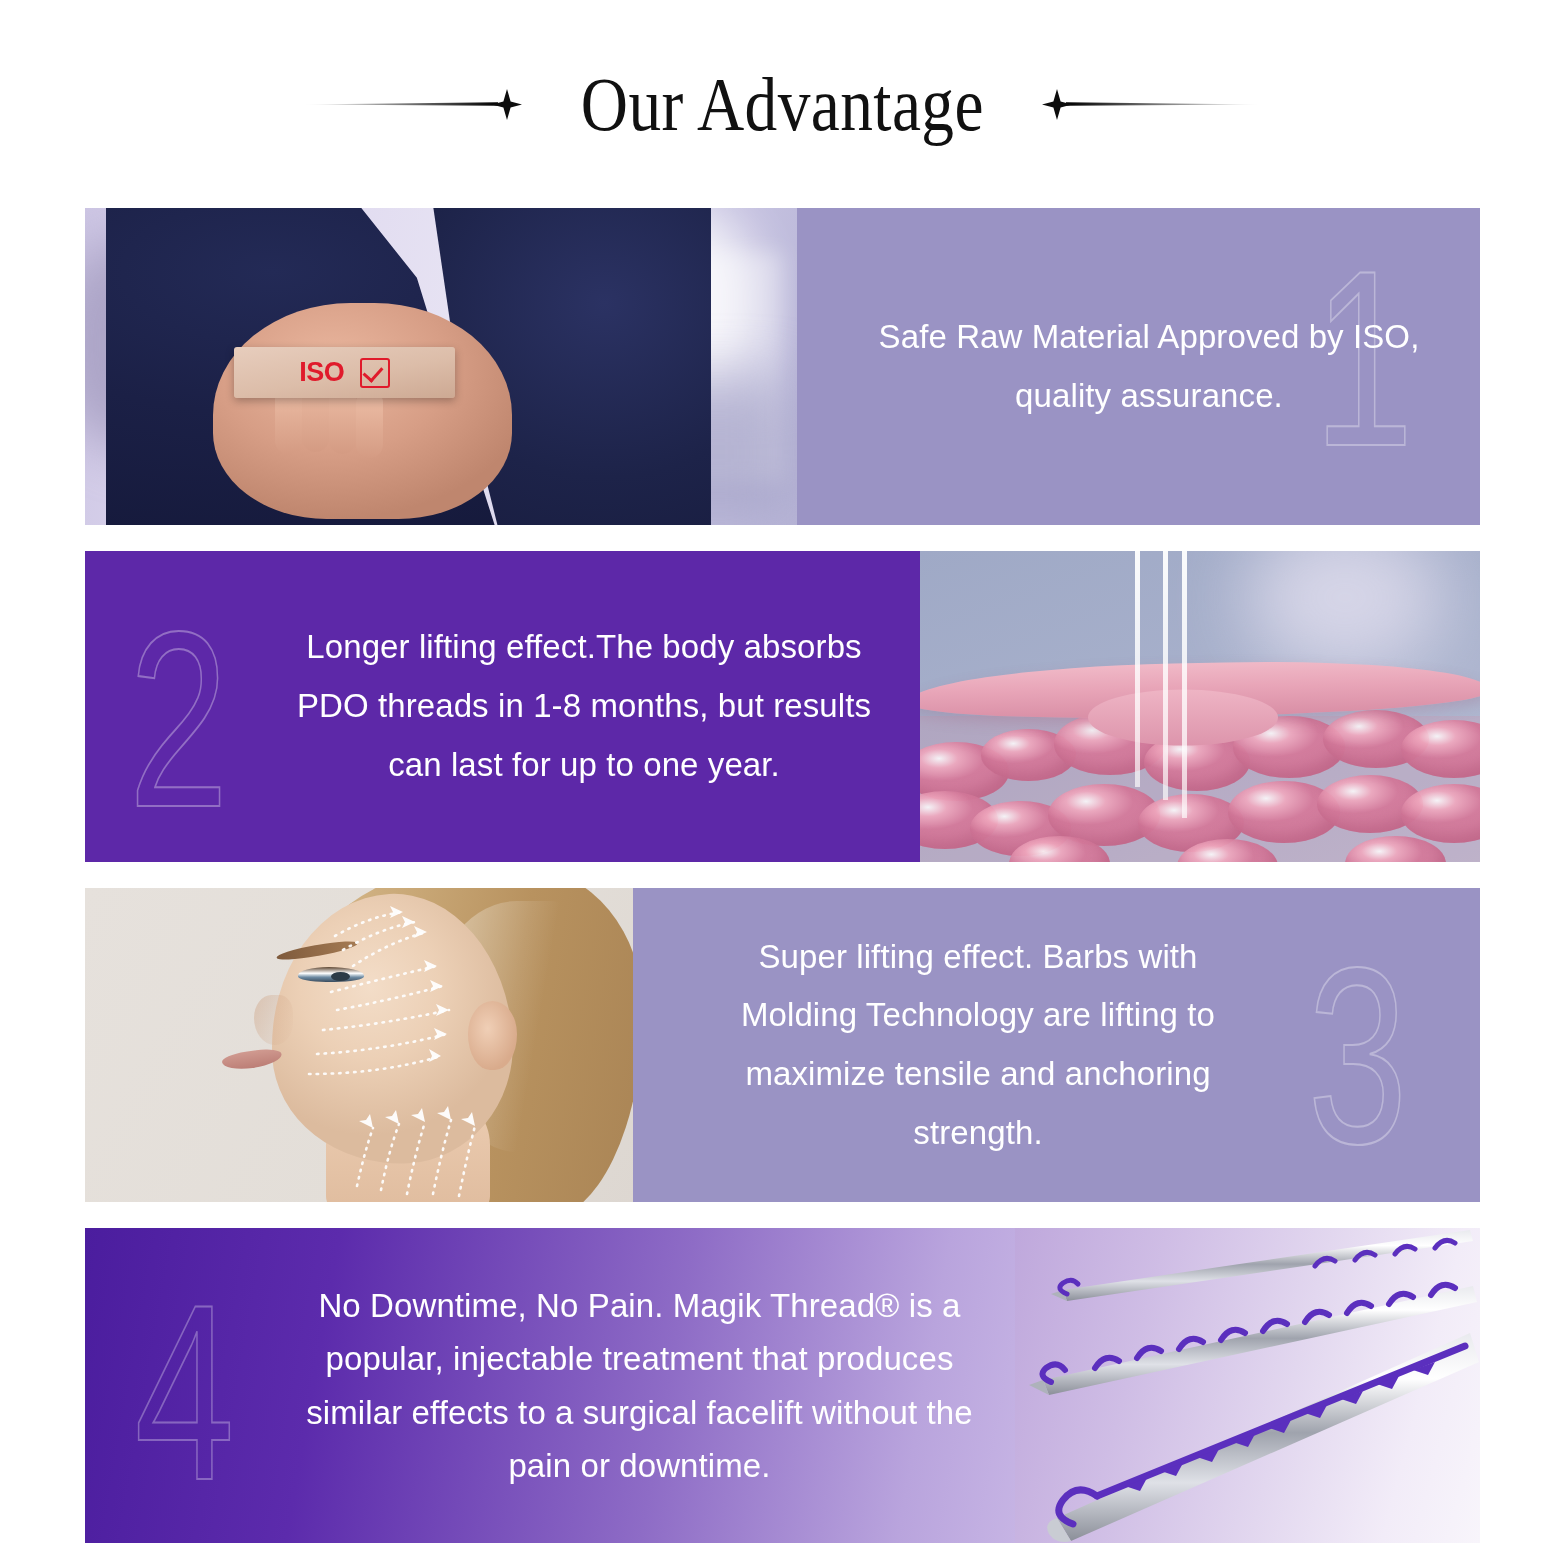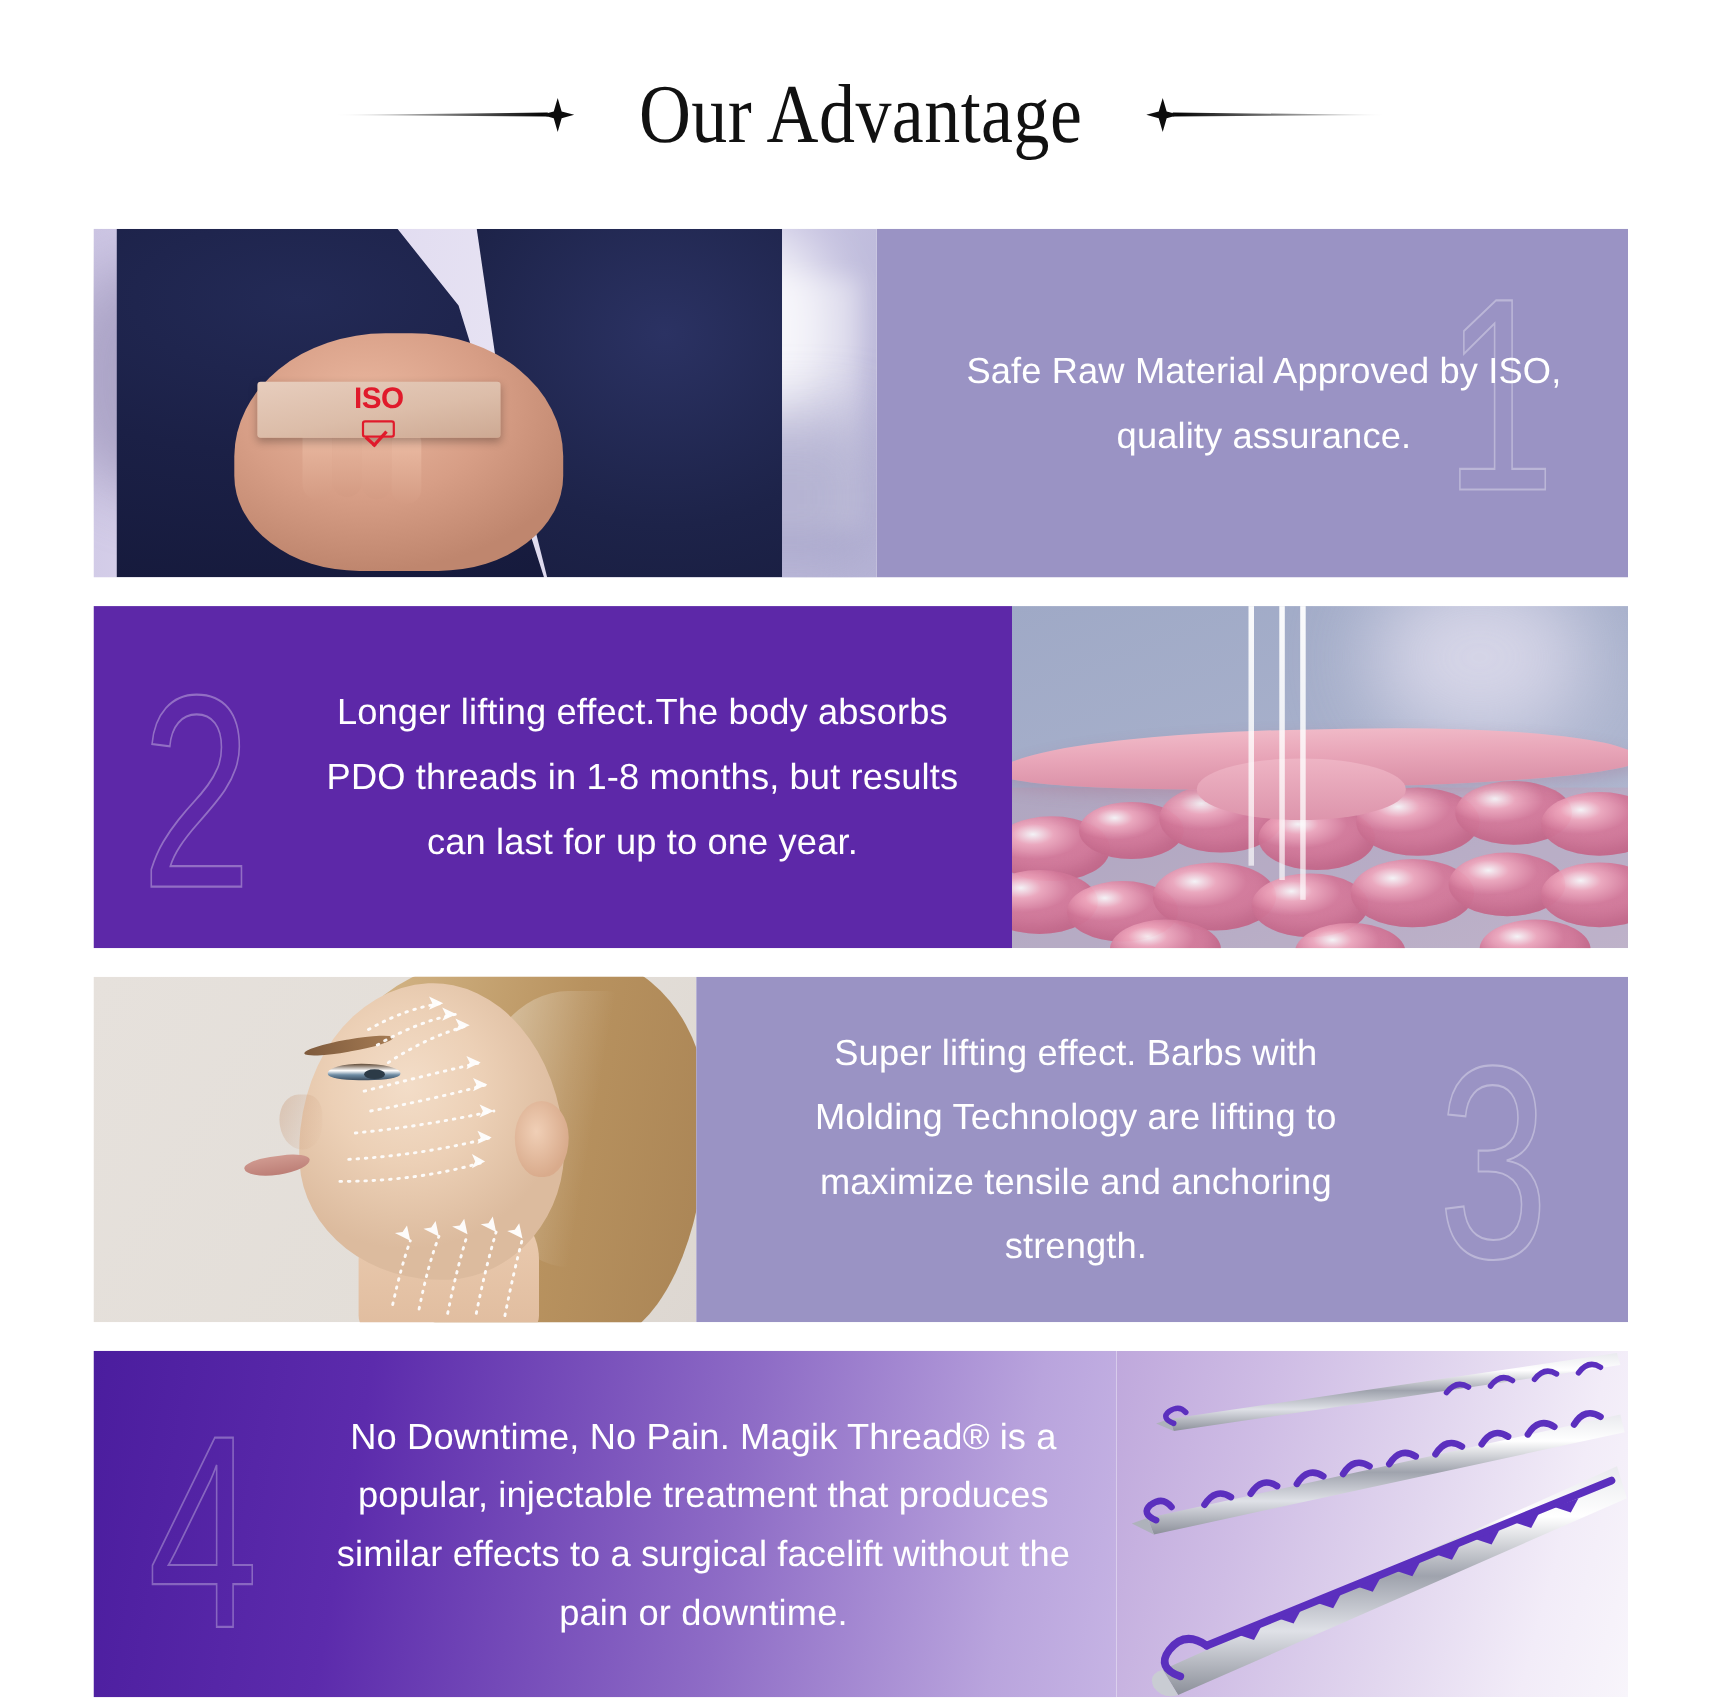--- a/index.html
+++ b/index.html
@@ -162,21 +162,21 @@
   .finger { position:absolute; background: linear-gradient(180deg,#efc0a8,#d49b83); border-radius: 18px; }
   .f1 { left:21%; bottom:30%; width:9%; height:34%; }
   .f2 { left:30%; bottom:31%; width:9%; height:36%; }
   .f3 { left:39%; bottom:30%; width:9%; height:35%; }
   .f4 { left:48%; bottom:28%; width:9%; height:32%; }
   .block {
     position:absolute; left:21%; top:44%; width:31%; height:16%;
     background: linear-gradient(170deg,#e7cdbd 0%,#dcbda9 55%,#cda993 100%);
     border-radius: 3px;
     box-shadow: 0 3px 8px rgba(0,0,0,.28);
-    display:flex; align-items:center; justify-content:center; gap:7%;flex-direction:column;
+    display:flex; align-items:center; justify-content:center; gap:7%;
   }
   .iso-word { color:#e01a2b; font-weight:bold; font-size:27px; letter-spacing:-0.5px; font-family:"Liberation Sans",sans-serif; }
   .iso-check { width:26px; height:26px; border:2.5px solid #e01a2b; border-radius:3px; position:relative; }
   .iso-check:after {
     content:""; position:absolute; left:5px; top:3px; width:9px; height:15px;
     border-right:3px solid #e01a2b; border-bottom:3px solid #e01a2b; transform: rotate(42deg);
   }
 
   
   .skin-scene { position:absolute; inset:0; background: linear-gradient(160deg,#9fa9c6 0%,#a7b0cb 45%,#b7bed5 100%); }

